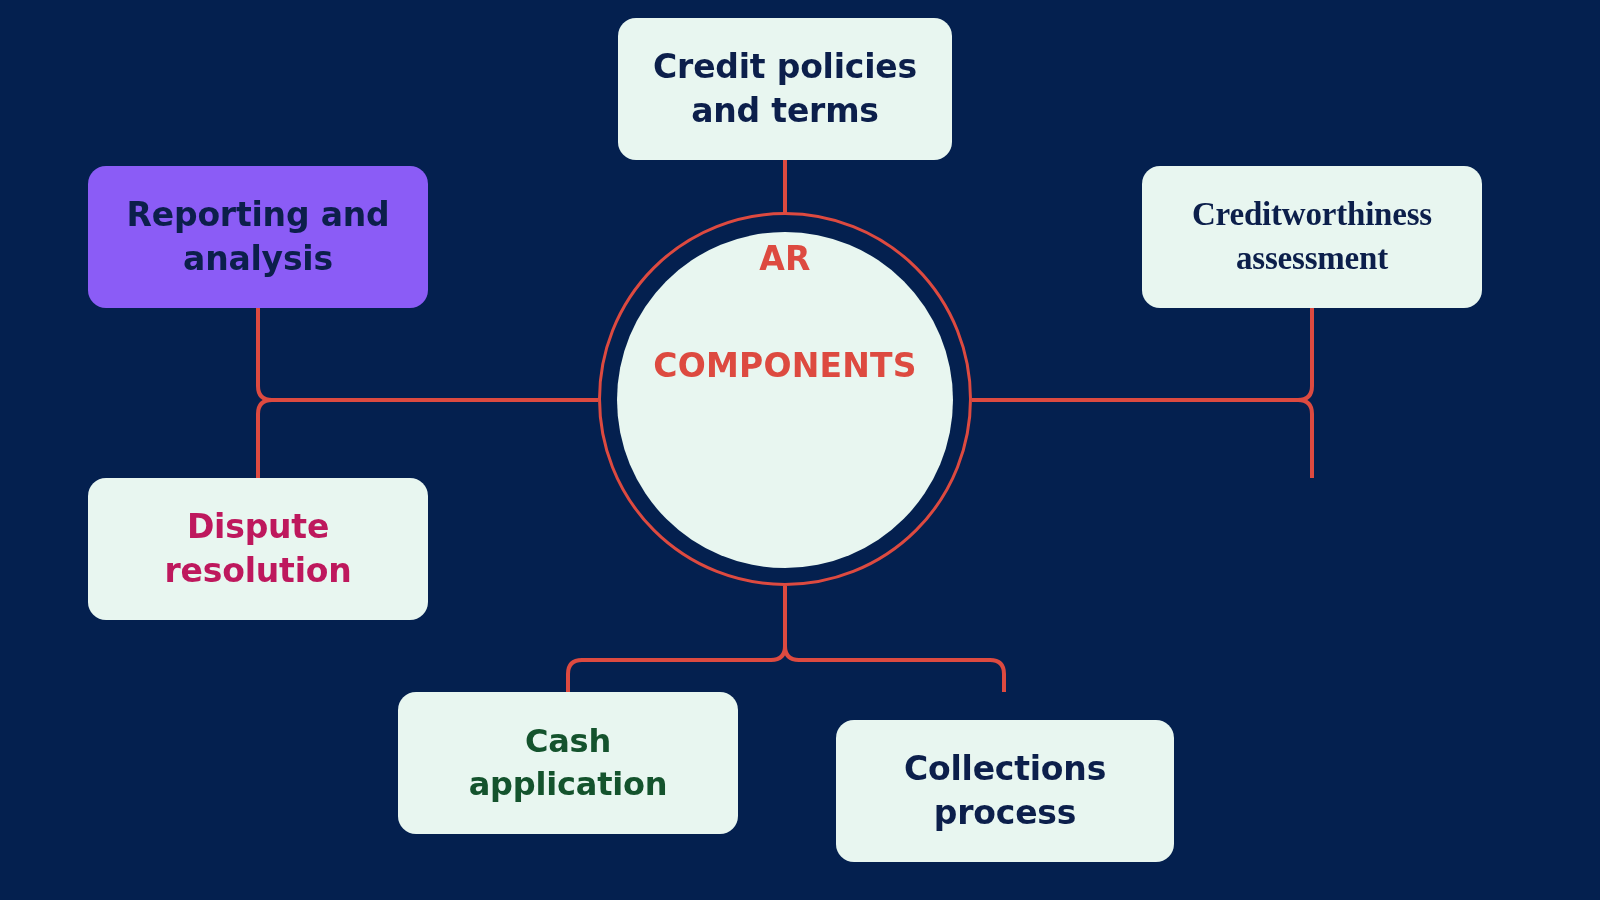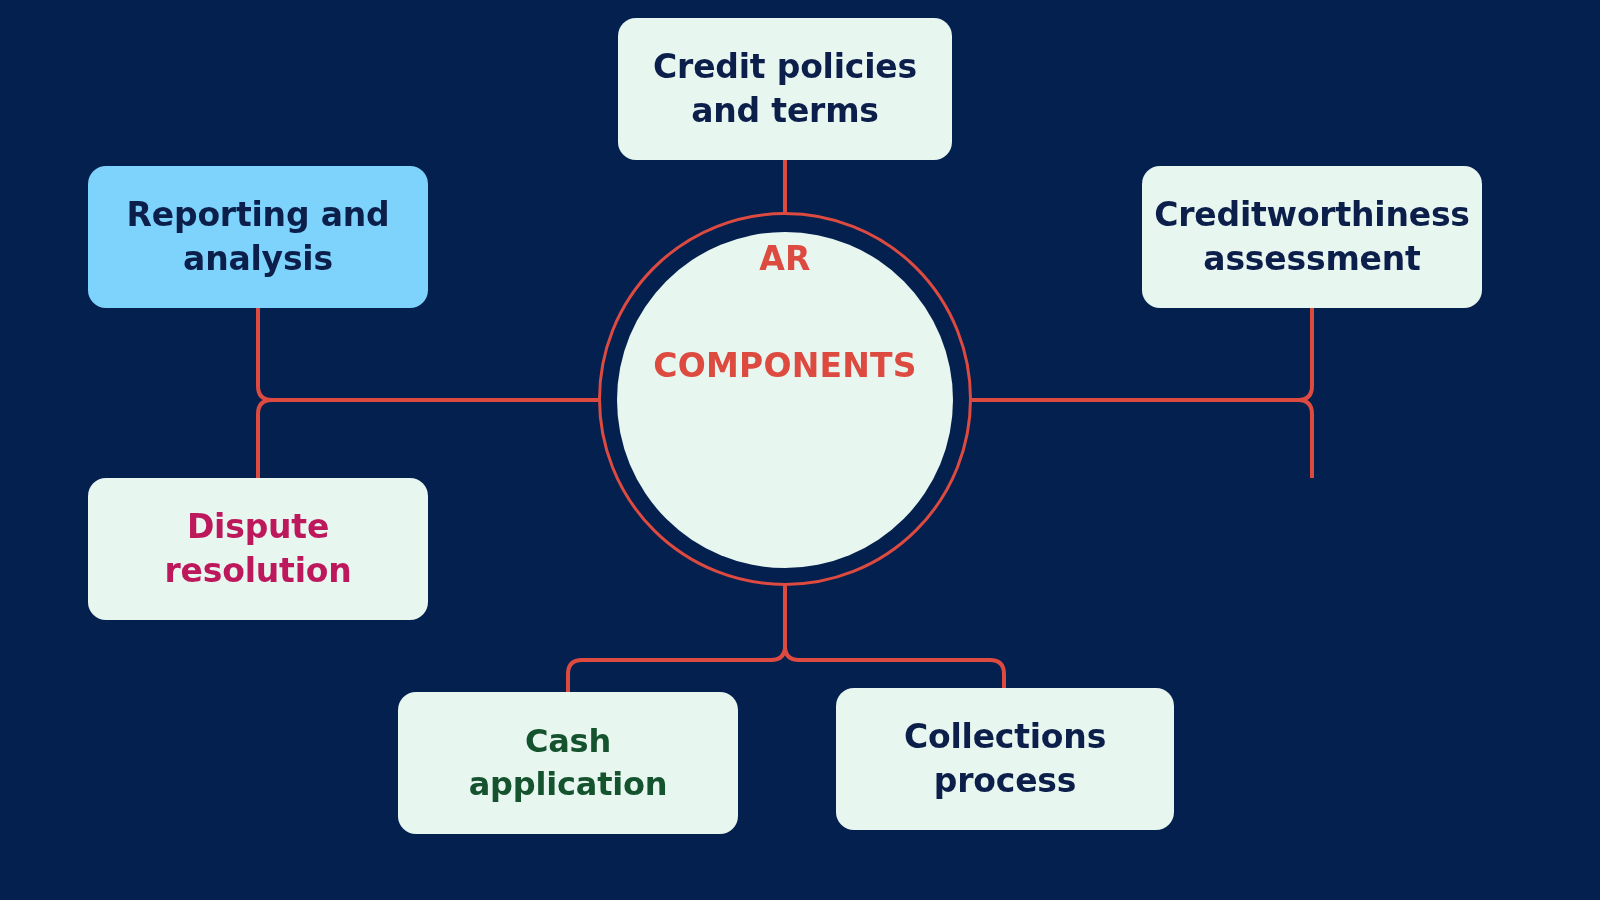--- a/index.html
+++ b/index.html
@@ -90,21 +90,21 @@
     letter-spacing: -0.2px;
   }
 
   
   #node-credit-policies   { left: 618px;  top: 18px;  width: 334px; height: 142px; }
   #node-reporting         { left: 88px;   top: 166px; width: 340px; height: 142px; }
   #node-creditworthiness  { left: 1142px; top: 166px; width: 340px; height: 142px; }
   #node-dispute           { left: 88px;   top: 478px; width: 340px; height: 142px; }
   #node-invoicing         { left: 1142px; top: 478px; width: 340px; height: 142px; }
   #node-cash-application  { left: 398px;  top: 692px; width: 340px; height: 142px; }
-  #node-collections       { left: 836px;  top: 688px; width: 338px; height: 142px; }
+  #node-collections       { left: 836px;  top: 720px; width: 338px; height: 142px; }
 
   #node-cash-application .node-label { font-size: 32px; }
 </style>
 </head>
 <body style="background: rgb(4, 32, 79);">
 
 <div id="stage" style="background: rgb(4, 32, 79);">
 
   <svg id="connectors" viewBox="0 0 1600 900" width="1600" height="900">
     <g fill="none" stroke="#dd4a40" stroke-width="4" stroke-linecap="butt">
@@ -127,26 +127,26 @@
 
   <div class="hub-ring" style="border-color: rgb(221, 74, 64);"></div>
   <div class="hub-disc" style="background: rgb(232, 246, 240);">
     <div class="hub-label" style="color: rgb(221, 74, 64);"><span>AR</span><br><br><span>COMPONENTS</span></div>
   </div>
 
   <div class="node" id="node-credit-policies" style="background: rgb(232, 246, 240);">
     <div class="node-label" style="color: rgb(12, 31, 75);">Credit policies and terms</div>
   </div>
 
-  <div class="node" id="node-reporting" style="background: #7dd3fc; justify-content: center;">
+  <div class="node" id="node-reporting" style="background: #8b5cf6; justify-content: center;">
     <div class="node-label" style="color: rgb(12, 31, 75);">Reporting and analysis</div>
   </div>
 
   <div class="node" id="node-creditworthiness" style="background: rgb(232, 246, 240);">
-    <div class="node-label" style="color: rgb(12, 31, 75);">Creditworthiness assessment</div>
+    <div class="node-label" style="color: rgb(12, 31, 75); font-family: Liberation Serif, serif;">Creditworthiness assessment</div>
   </div>
 
   <div class="node" id="node-dispute" style="background: rgb(232, 246, 240);">
     <div class="node-label" style="color: #be185d;">Dispute resolution</div>
   </div>
 
 
   <div class="node" id="node-cash-application" style="background: rgb(232, 246, 240);">
     <div class="node-label" style="color: #14532d;">Cash application</div>
   </div>

